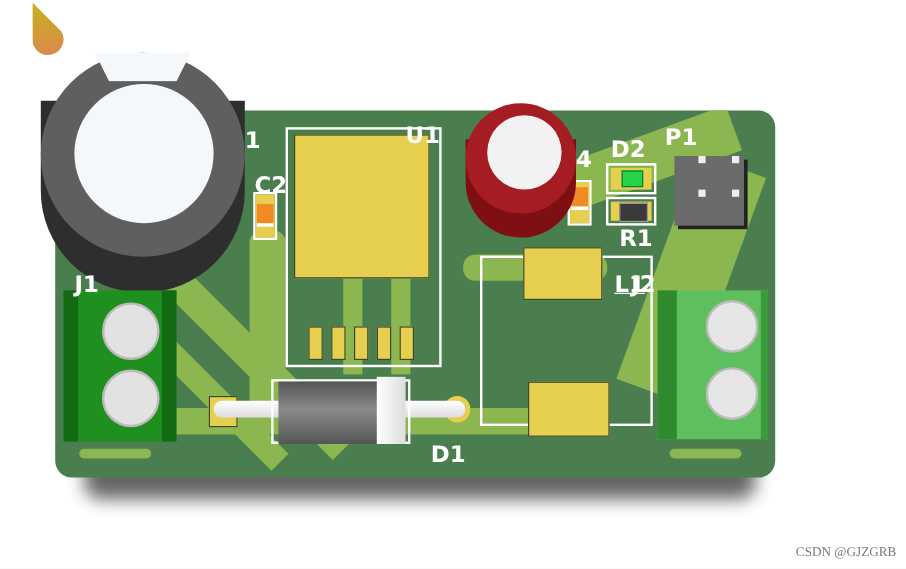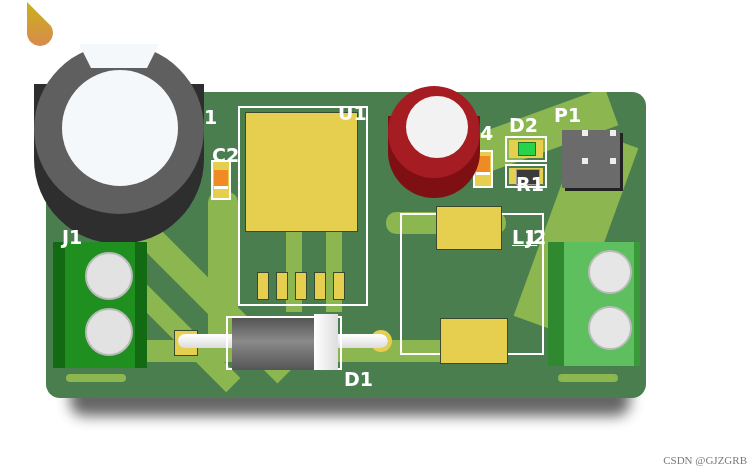--- a/index.html
+++ b/index.html
@@ -65,41 +65,41 @@
   <div class="label" style="left:434px;top:32px;">4</div>
 
   <div class="silk" style="left:459px;top:44px;width:42px;height:26px;"></div>
   <div class="pad" style="left:463px;top:48px;width:34px;height:18px;border:none;"></div>
   <div class="abs" style="left:472px;top:50px;width:16px;height:12px;background:#27d34a;border:1px solid #1a7a2a;"></div>
   <div class="label" style="left:463px;top:24px;">D2</div>
 
   <div class="silk" style="left:459px;top:72px;width:42px;height:24px;"></div>
   <div class="pad" style="left:463px;top:76px;width:34px;height:16px;border:none;"></div>
   <div class="abs" style="left:470px;top:77px;width:22px;height:14px;background:#3a3a3a;border:1px solid #999;"></div>
-  <div class="label" style="left:470px;top:83px;">R1</div>
+  <div class="label" style="left:470px;top:98px;">R1</div>
 
   <div class="abs" style="left:516px;top:38px;width:58px;height:58px;background:#6b6b6b;box-shadow:3px 3px 0 #222;"></div>
   <div class="abs" style="left:536px;top:38px;width:6px;height:6px;background:#eee;"></div>
   <div class="abs" style="left:564px;top:38px;width:6px;height:6px;background:#eee;"></div>
   <div class="abs" style="left:536px;top:66px;width:6px;height:6px;background:#eee;"></div>
   <div class="abs" style="left:564px;top:66px;width:6px;height:6px;background:#eee;"></div>
   <div class="label" style="left:508px;top:14px;">P1</div>
 
   <div class="silk" style="left:354px;top:121px;width:144px;height:142px;"></div>
   <div class="pad" style="left:390px;top:114px;width:66px;height:44px;"></div>
   <div class="pad" style="left:394px;top:226px;width:68px;height:46px;"></div>
   <div class="label" style="left:466px;top:136px;text-decoration:underline;">L1</div>
 
   <div class="pad" style="left:128px;top:238px;width:24px;height:26px;"></div>
   <div class="abs" style="left:324px;top:238px;width:22px;height:22px;border-radius:50%;border:4px solid #e6cf4e;box-sizing:border-box;"></div>
   <div class="abs" style="left:132px;top:242px;width:210px;height:14px;border-radius:7px;background:linear-gradient(#fff,#ddd);"></div>
   <div class="silk" style="left:180px;top:224px;width:116px;height:54px;"></div>
   <div class="abs" style="left:186px;top:226px;width:84px;height:52px;background:linear-gradient(#555,#8a8a8a 45%,#555);"></div>
   <div class="abs" style="left:268px;top:222px;width:24px;height:56px;background:linear-gradient(90deg,#fff,#ddd);"></div>
-  <div class="label" style="left:298px;top:278px;">D1</div>
+  <div class="label" style="left:313px;top:278px;">D1</div>
 
   <div class="label" style="left:480px;top:136px;">J2</div>
 </div>
 
 <div class="abs" style="left:34px;top:44px;width:170px;height:200px;">
   <div class="abs" style="left:0;top:40px;width:170px;height:160px;border-radius:0 0 85px 85px;background:#2e2e2e;"></div>
   <div class="abs" style="left:0;top:0;width:170px;height:170px;border-radius:50%;background:#5f5f5f;"></div>
   <div class="abs" style="left:28px;top:26px;width:116px;height:116px;border-radius:50%;background:#f5f8fb;"></div>
   <div class="abs" style="left:45px;top:0;width:80px;height:24px;background:#f5f8fb;clip-path:polygon(0 0,100% 0,85% 100%,15% 100%);"></div>
 </div>

